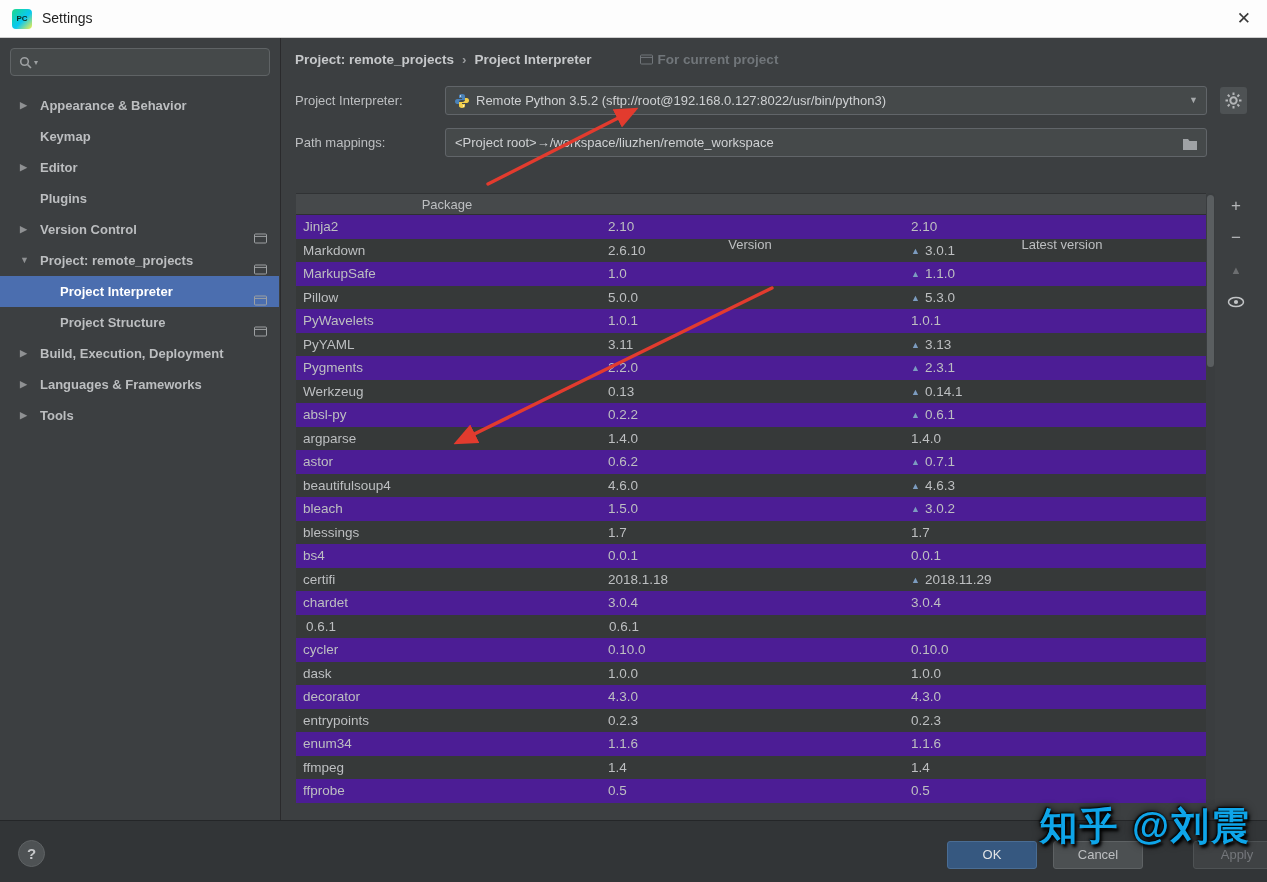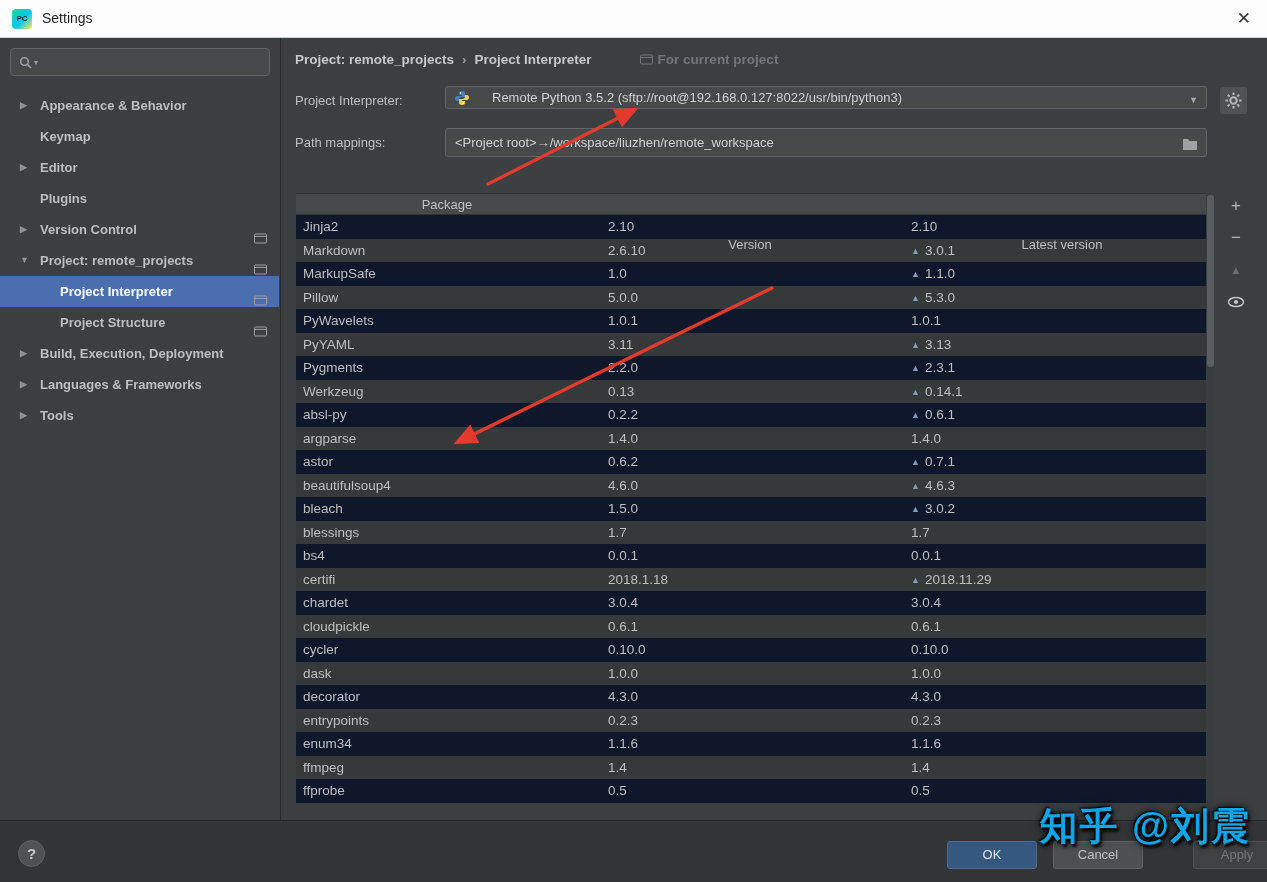--- a/index.html
+++ b/index.html
@@ -28,38 +28,38 @@
   .tree-badge { position:absolute; right:12px; top:10px; }
 
   
   .main { position:absolute; top:38px; left:282px; width:985px; height:782px; background:#3c3f41; }
   .breadcrumb { position:absolute; left:13px; top:11px; height:20px; display:flex; align-items:center; gap:8px; font-size:13.5px; }
   .bc-item { font-weight:bold; color:#c6c8ca; }
   .bc-sep { color:#9a9c9e; font-weight:bold; }
   .bc-note { display:flex; align-items:center; gap:5px; margin-left:40px; color:#71767a; font-weight:bold; }
 
   .field-label { position:absolute; left:13px; font-size:13px; color:#bdbfc1; }
-  .combo { position:absolute; left:163px; top:48px; width:762px; height:23px; background:#45494a;
-           border:1px solid #616569; border-radius:3px; display:flex; align-items:center; padding:0 26px 0 8px; gap:22px; cursor:pointer; }
+  .combo { position:absolute; left:163px; top:48px; width:762px; height:29px; background:#45494a;
+           border:1px solid #616569; border-radius:3px; display:flex; align-items:center; padding:0 26px 0 8px; gap:6px; cursor:pointer; }
   .combo-value { font-size:13px; color:#cfd1d3; white-space:nowrap; overflow:hidden; }
   .combo-arrow { position:absolute; right:8px; top:8px; font-size:9px; color:#a6a9ab; }
   .gear-btn { position:absolute; left:938px; top:49px; width:27px; height:27px; background:#4e5254; border-radius:3px;
               display:flex; align-items:center; justify-content:center; cursor:pointer; }
   .pathfield { position:absolute; left:163px; top:90px; width:762px; height:29px; background:#45494a;
                border:1px solid #616569; border-radius:3px; display:flex; align-items:center; padding:0 30px 0 9px; }
   .path-value { font-size:13px; color:#cfd1d3; white-space:nowrap; overflow:hidden; }
   .folder-btn { position:absolute; right:8px; top:8px; cursor:pointer; }
 
   
   .pkg-table { position:absolute; left:14px; top:155px; width:910px; }
   .thead { display:flex; height:22px; background:#46494b; border-top:1px solid #303234; border-bottom:1px solid #2e3032;justify-content:center; }
   .hcell { font-size:13px; color:#bdbfc1; text-align:center; line-height:21px; cursor:pointer; }
   .hcell + .hcell { border-left:1px solid #303234;margin-top:40px; }
   .h-package { width:302px; } .h-version { width:303px; } .h-latest { width:305px;padding-left:16px; }
-  .trow { display:flex; height:23.5px; background:#0f172a; cursor:pointer; }
+  .trow { display:flex; height:23.5px; background:#4c1d95; cursor:pointer; }
   .trow.alt { background:#363939; }
   .tcell { font-size:13.5px; color:#bdbfc1; line-height:23.5px; white-space:nowrap; overflow:hidden; }
   .c-package { width:302px; padding-left:7px; }
   .c-version { width:303px; padding-left:10px; }
   .c-latest  { width:305px; padding-left:10px; }
   .up-arrow { color:var(--upgrade-blue); font-size:9px; margin-right:5px; vertical-align:1px; }
 
   .vscroll { position:absolute; left:924px; top:155px; width:9px; height:612px; background:#3a3d3f; border-radius:4px; }
   .vthumb { position:absolute; left:1px; top:2px; width:7px; height:172px; background:#5a5e60; border-radius:4px; cursor:grab; }
 
@@ -269,21 +269,20 @@
             <div class="tcell c-package">certifi</div>
             <div class="tcell c-version">2018.1.18</div>
             <div class="tcell c-latest"><span class="up-arrow">▲</span><span>2018.11.29</span></div>
           </div>
           <div class="trow">
             <div class="tcell c-package">chardet</div>
             <div class="tcell c-version">3.0.4</div>
             <div class="tcell c-latest"><span>3.0.4</span></div>
           </div>
           <div class="trow alt">
-            <div class="tcell c-package">cloudpickle</div>
             <div class="tcell c-version">0.6.1</div>
             <div class="tcell c-latest"><span>0.6.1</span></div>
           </div>
           <div class="trow">
             <div class="tcell c-package">cycler</div>
             <div class="tcell c-version">0.10.0</div>
             <div class="tcell c-latest"><span>0.10.0</span></div>
           </div>
           <div class="trow alt">
             <div class="tcell c-package">dask</div>

